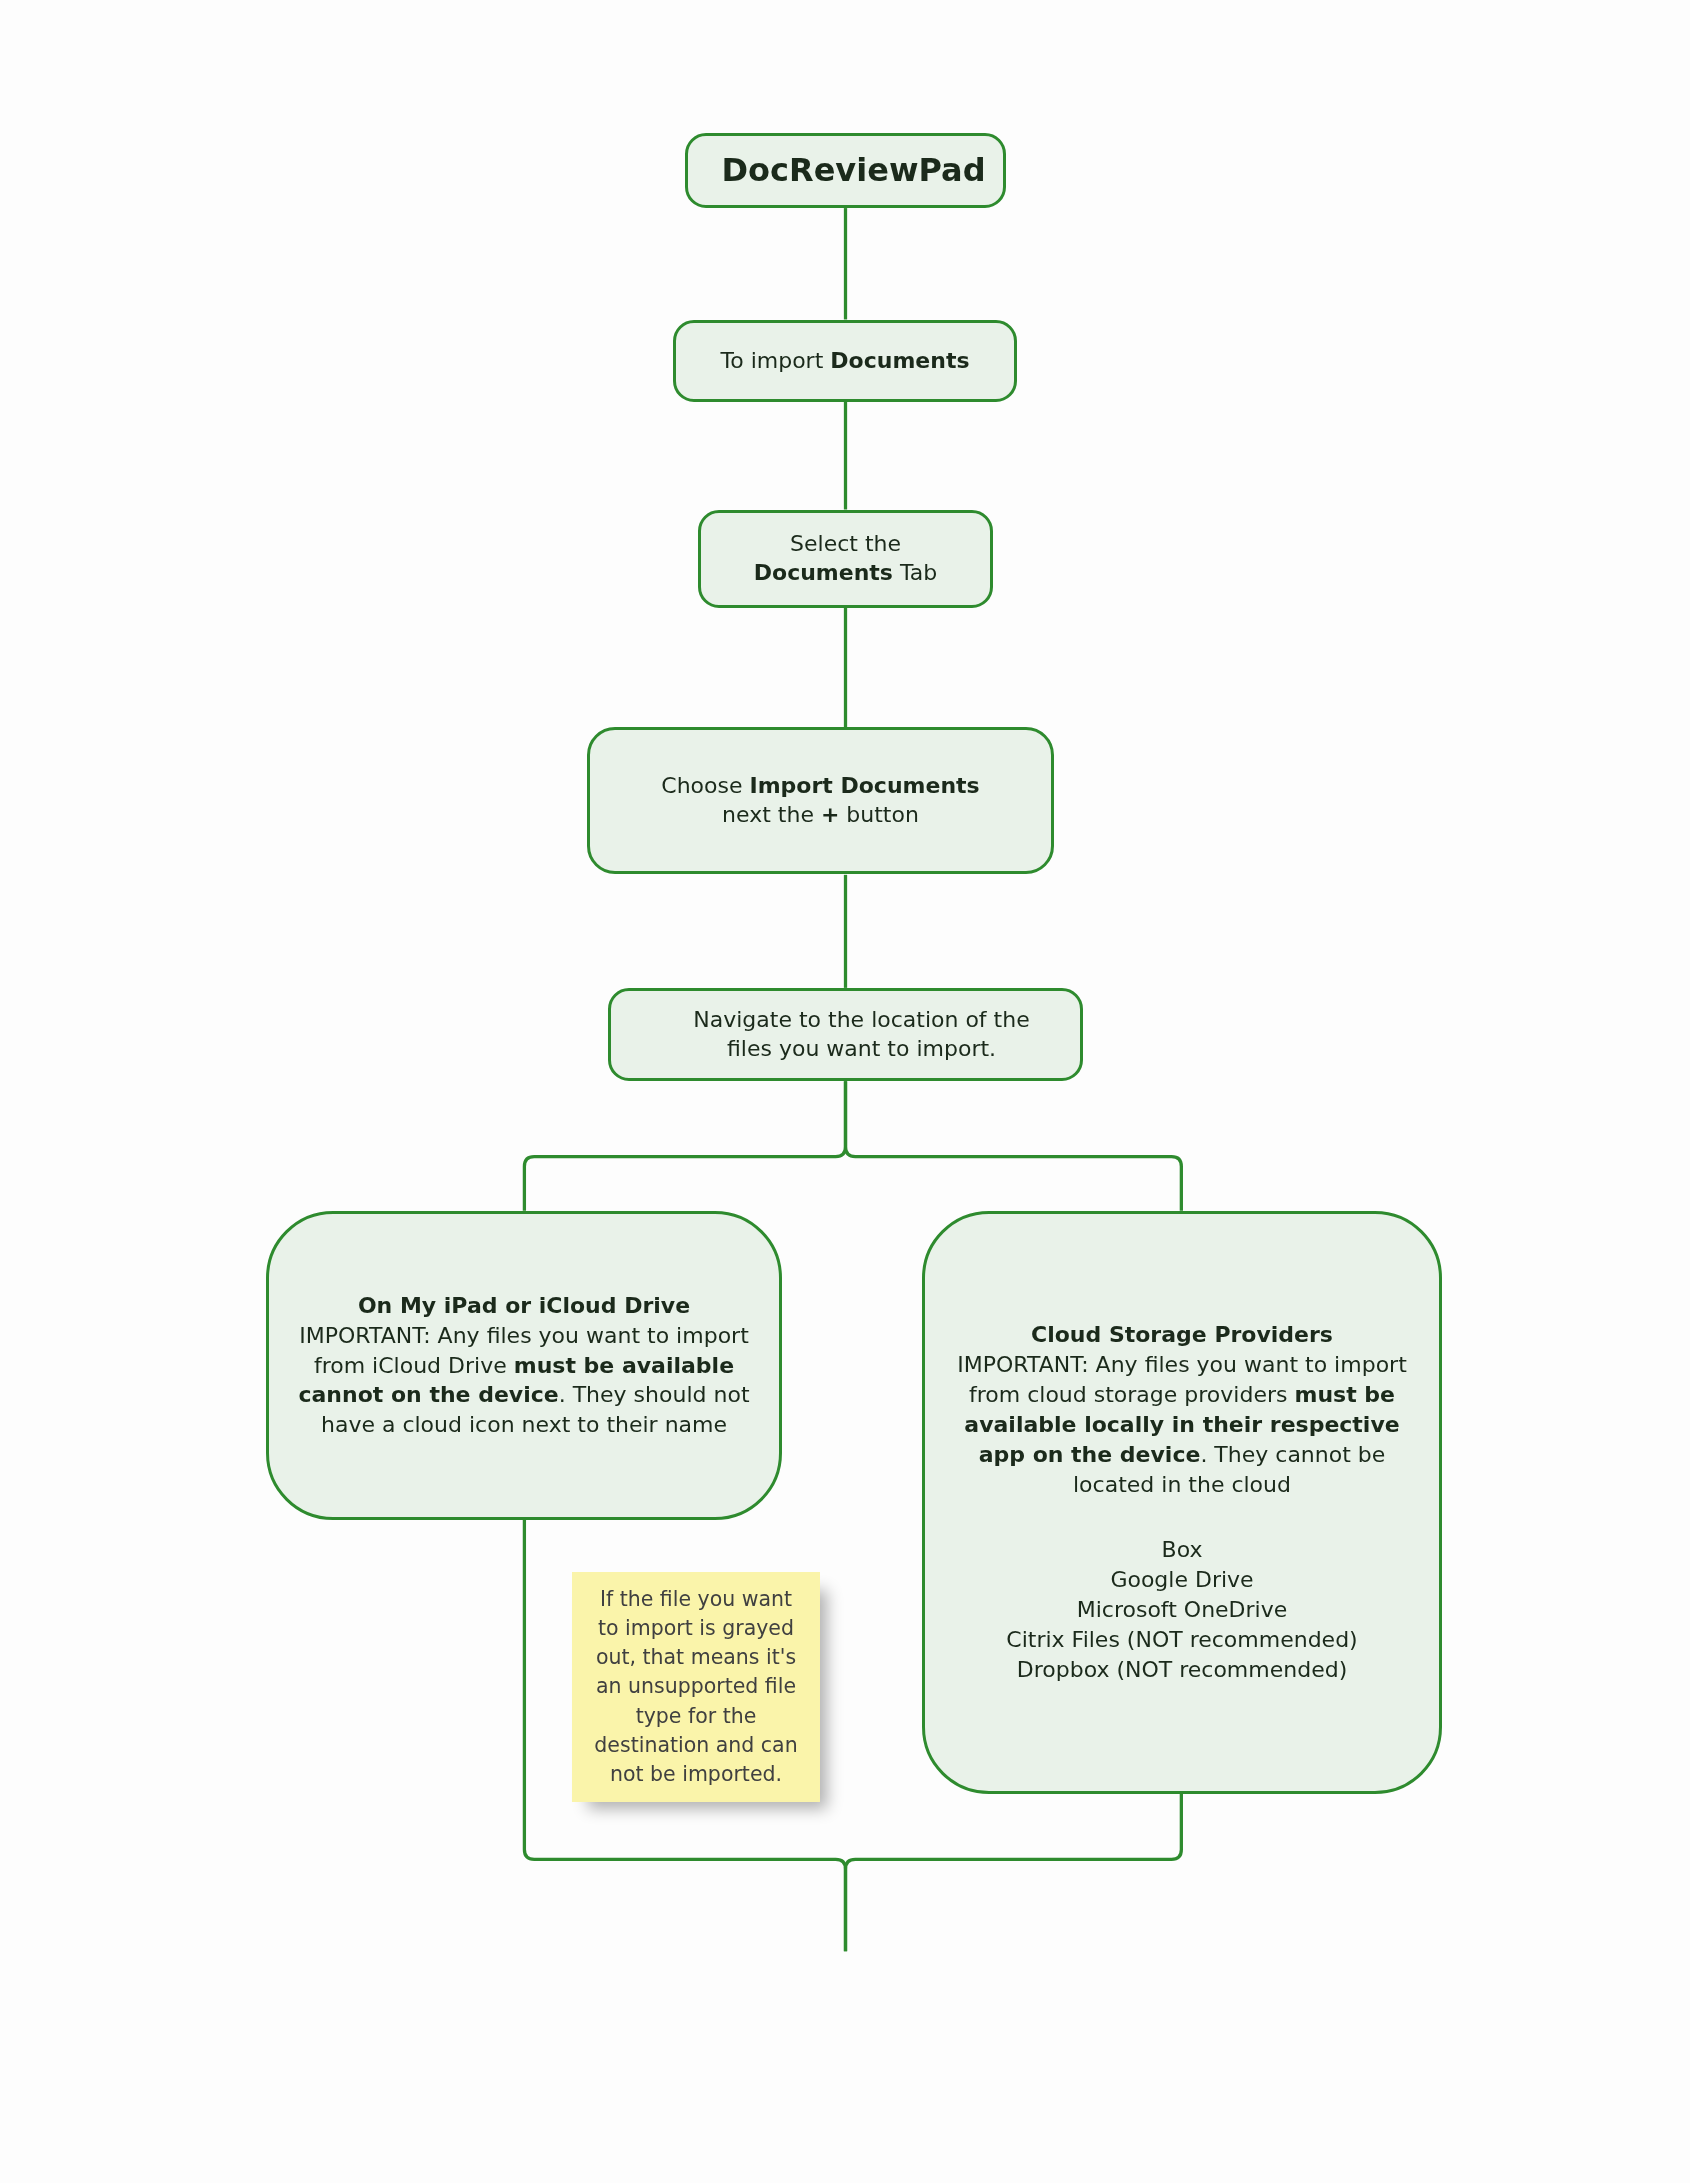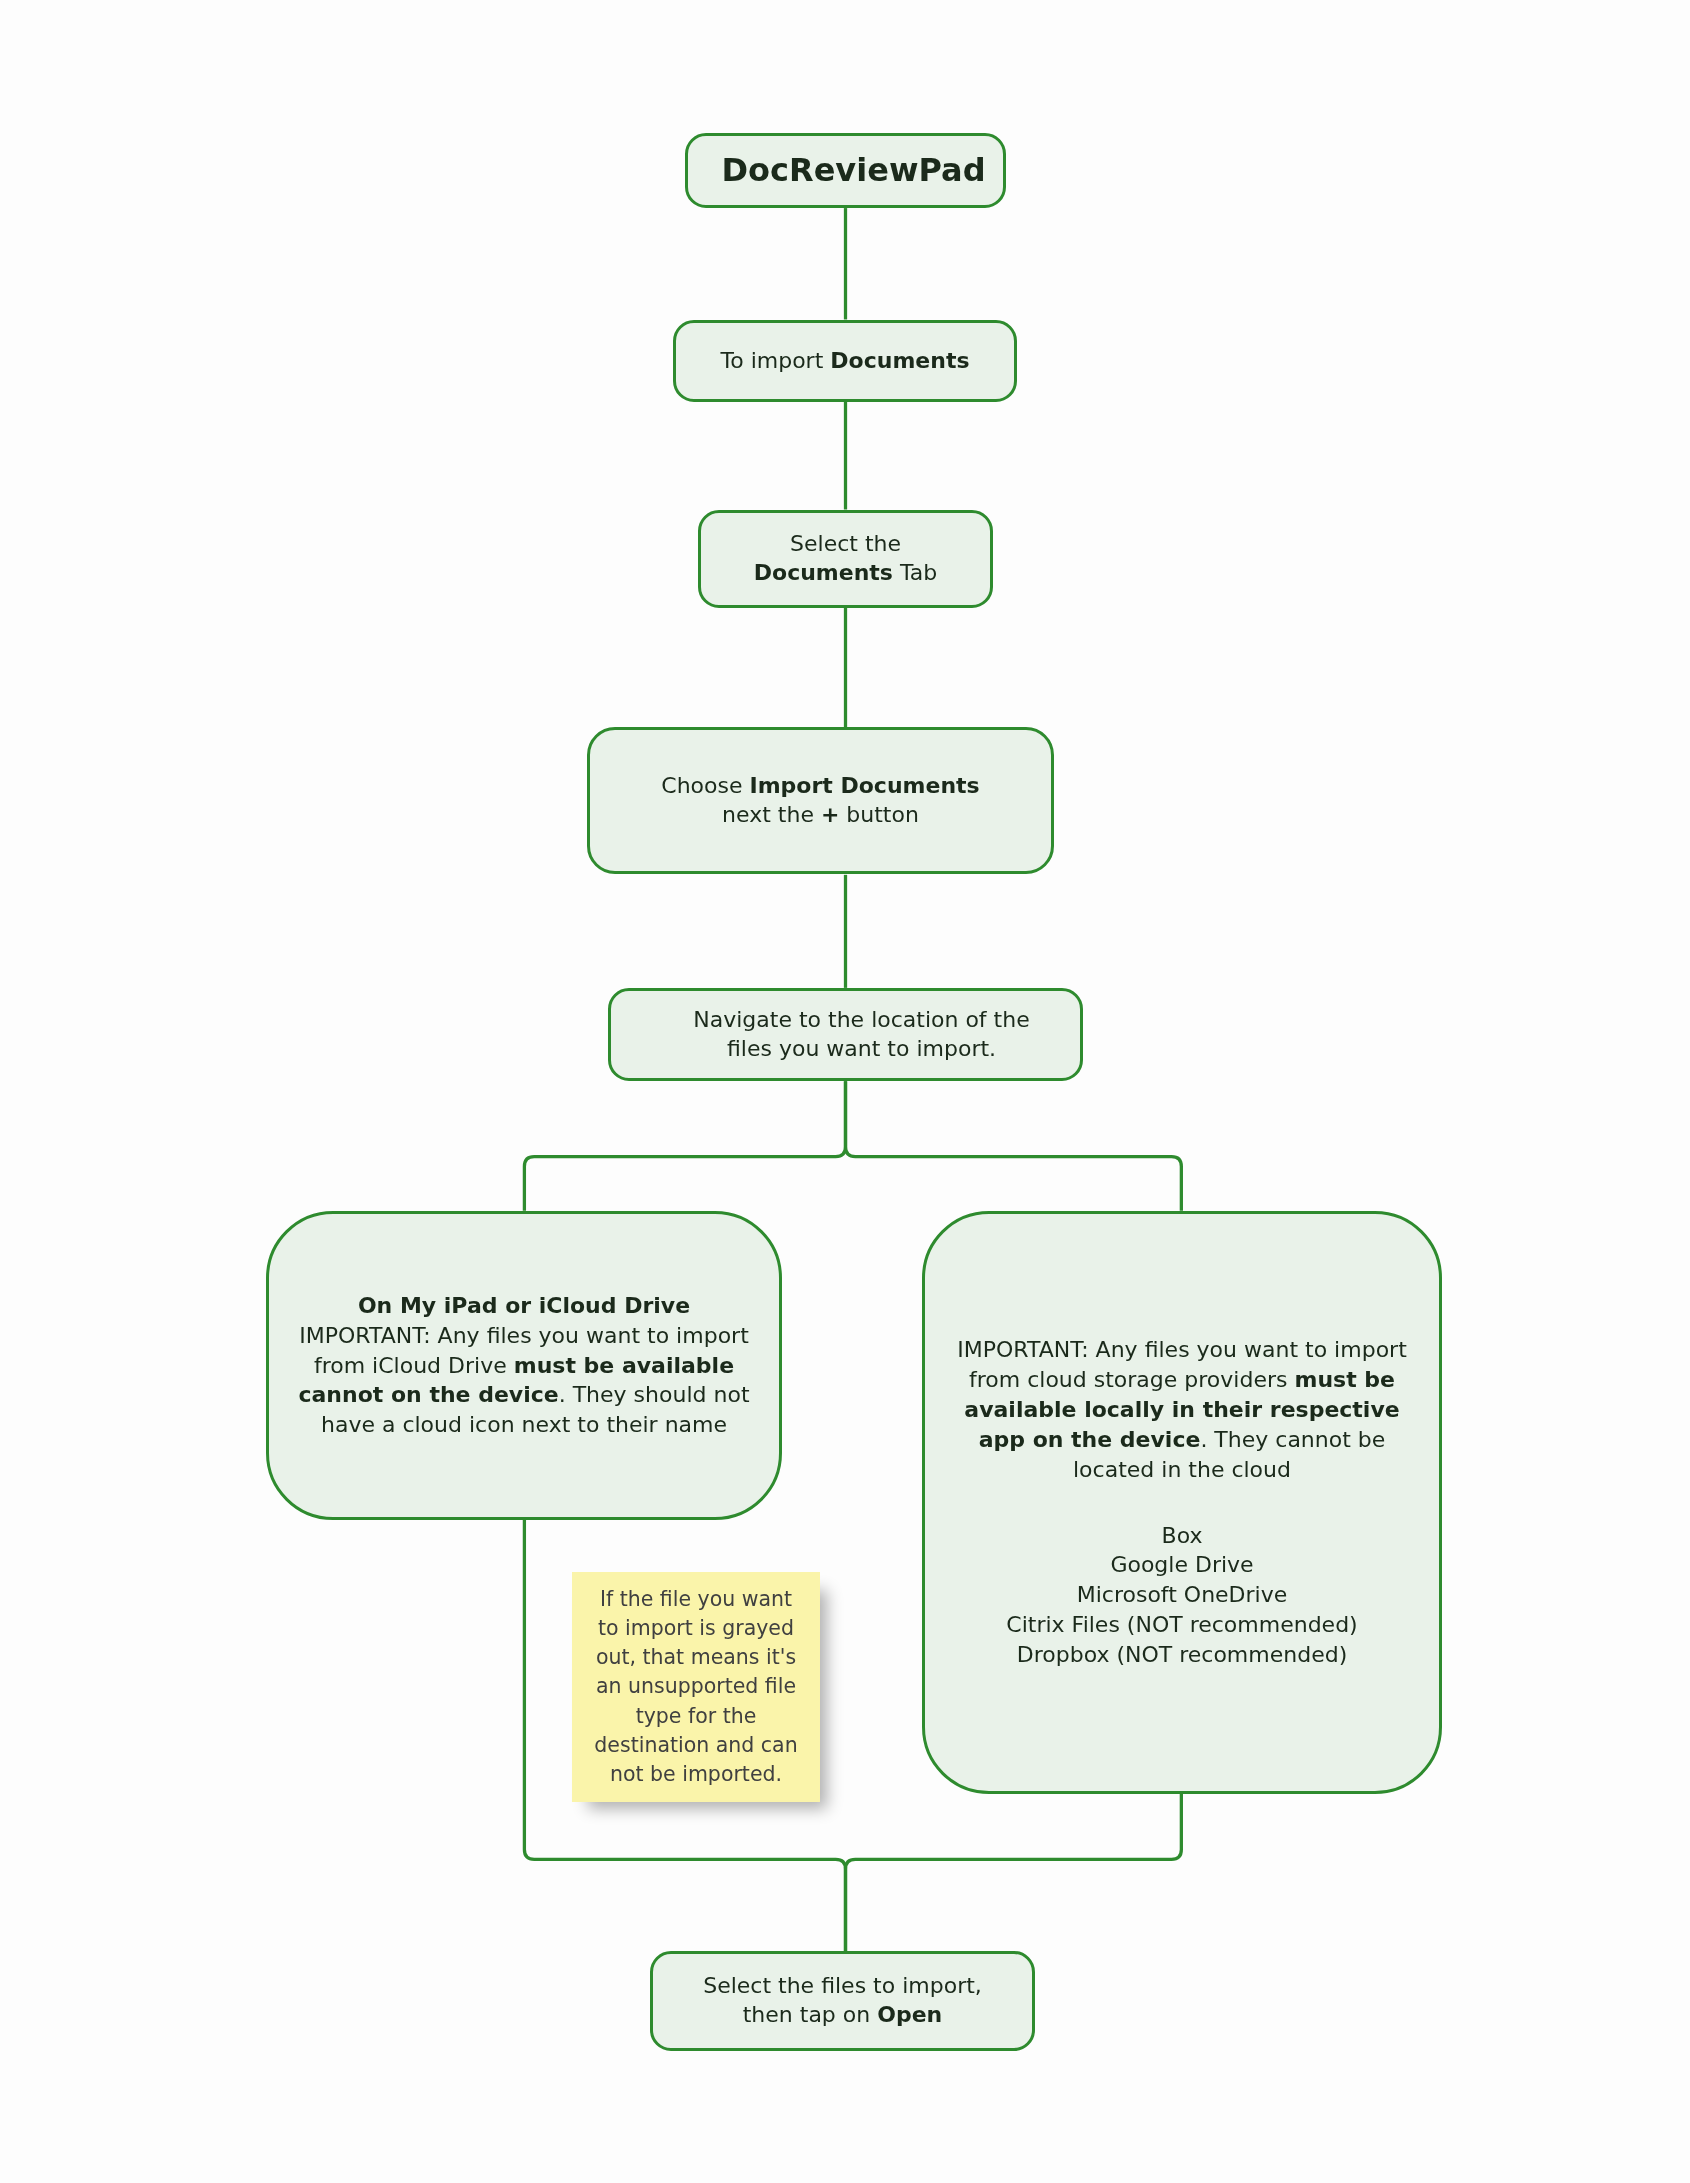--- a/index.html
+++ b/index.html
@@ -140,33 +140,30 @@
   </div>
 
   <div class="node branch n-std" style="left:266px; top:1211px; width:516px; height:309px;">
     <span class="txt">
       <span class="hd"><b>On My iPad</b><span> or </span><b>iCloud Drive</b></span><span>IMPORTANT: Any files you want to import from iCloud Drive </span><b>must be available cannot on the device</b><span>. They should not have a cloud icon next to their name</span>
     </span>
   </div>
 
   <div class="node branch n-std" style="left:922px; top:1211px; width:520px; height:583px;">
     <span class="txt">
-      <span>IMPORTANT: Any files you want to import from cloud storage providers </span><b>must be available locally in their respective app on the device</b><span>. They cannot be located in the cloud</span>
+      <span class="hd">Cloud Storage Providers</span><span>IMPORTANT: Any files you want to import from cloud storage providers </span><b>must be available locally in their respective app on the device</b><span>. They cannot be located in the cloud</span>
       <span class="provider-list">
         <span class="prov">Box</span>
         <span class="prov">Google Drive</span>
         <span class="prov">Microsoft OneDrive</span>
         <span class="prov">Citrix Files (NOT recommended)</span>
         <span class="prov">Dropbox (NOT recommended)</span>
       </span>
     </span>
   </div>
 
   <div class="sticky" style="left:572px; top:1572px; width:248px; height:230px;">
     <span class="txt">If the file you want to import is grayed out, that means it's an unsupported file type for the destination and can not be imported.</span>
   </div>
 
-  <div class="node n-std" style="left:650px; top:1951px; width:385px; height:100px;">
-    <span class="txt"><span>Select the files to import,</span><br><span>then tap on </span><b>Open</b></span>
-  </div>
 
 </div>
 
 
 </body></html>

